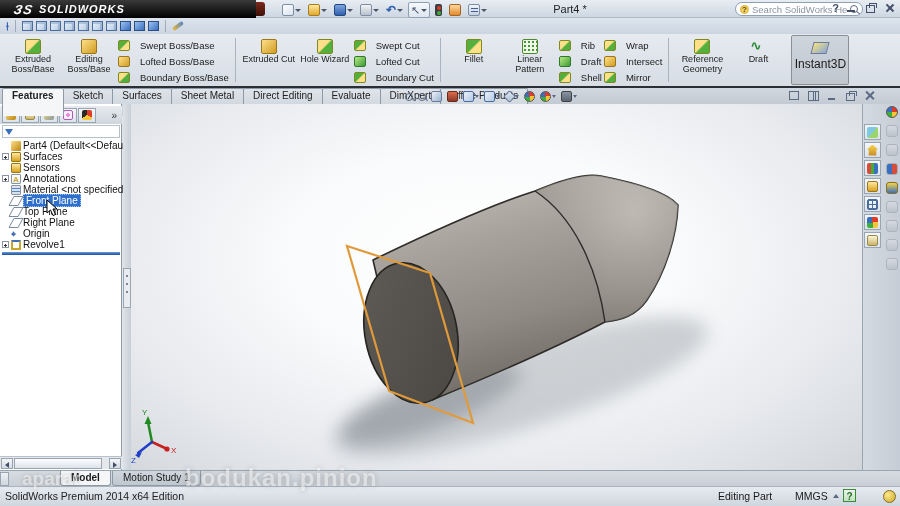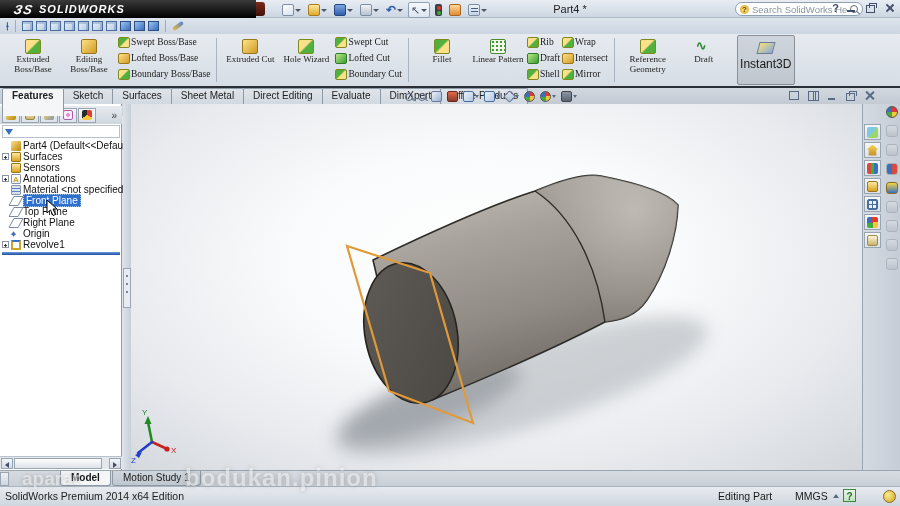--- a/index.html
+++ b/index.html
@@ -52,23 +52,23 @@
   .vsep { width:1px; height:12px; background:#9fabba; margin:0 3px; }
   .cube { width:11px; height:10px; border:1px solid #4a6da0; background:linear-gradient(135deg,#eaf2fb,#b5c9e2); box-shadow:inset -2px 2px 0 rgba(74,109,160,.3); }
   .bcube { width:11px; height:10px; border:1px solid #2c4f86; background:linear-gradient(135deg,#9cc2ee,#3a6fc0); }
   .axis-ic { color:#2f5fae; font-size:11px; line-height:12px; font-weight:bold; }
   .pencil-ic { width:12px; height:4px; background:linear-gradient(90deg,#e8b83a,#5a86c8); transform:rotate(-35deg); border-radius:2px; }
 
   
   #ribbon { position:absolute; left:0; top:34px; width:900px; height:54px; background:linear-gradient(#e7ebf0,#d6dde5); border-bottom:2px solid #2a2f36; display:flex; align-items:center; padding-left:6px; gap:2px; }
   .big-btn { width:54px; height:48px; display:flex; flex-direction:column; align-items:center; justify-content:flex-start; padding-top:3px; gap:1px; border-radius:2px; }
   .big-btn .bicon { width:16px; height:15px; border-radius:2px; }
-  .big-btn .blabel { font-size:9px; line-height:1.08; text-align:center; color:#1d1d1d;font-family:Liberation Serif, serif; }
+  .big-btn .blabel { font-size:9px; line-height:1.08; text-align:center; color:#1d1d1d; }
   .stack { display:flex; flex-direction:column; justify-content:center; gap:2px; height:48px; }
-  .srow { display:flex; align-items:flex-start; gap:1px; height:14px;font-family:Liberation Serif, serif; }
+  .srow { display:flex; align-items:flex-end; gap:10px; height:14px; }
   .srow .sicon { width:12px; height:11px; border-radius:2px; flex:0 0 auto; }
   .srow .slabel { font-size:9.5px; white-space:nowrap; }
   .rsep { width:1px; height:44px; background:#aab4c0; margin:0 4px; }
   .g-gold { background:linear-gradient(135deg,#ffe08a,#cf9c22); border:1px solid #9a761c; }
   .g-goldgreen { background:linear-gradient(135deg,#ffe08a 45%,#54b03c 55%); border:1px solid #7d8a1f; }
   .g-green { background:linear-gradient(135deg,#b9e986,#3d9b35); border:1px solid #2f7a2a; }
   .g-greengold { background:linear-gradient(135deg,#54b03c 45%,#ffe08a 55%); border:1px solid #7d8a1f; }
   .g-dots { background:#f2f6ea; border:1px solid #4d8a2f; background-image:radial-gradient(#3d9b35 30%, transparent 32%); background-size:4px 4px; }
   .g-curve { background:none; border:none; color:#2f8a3a; font-weight:bold; font-size:13px; line-height:14px; }
   #instant3d { width:58px; height:50px; margin-left:4px; background:linear-gradient(#cfd5dc,#bfc6ce); border:1px solid #8a9097; display:flex; flex-direction:column; align-items:center; padding-top:6px; gap:3px; border-radius:2px; }

